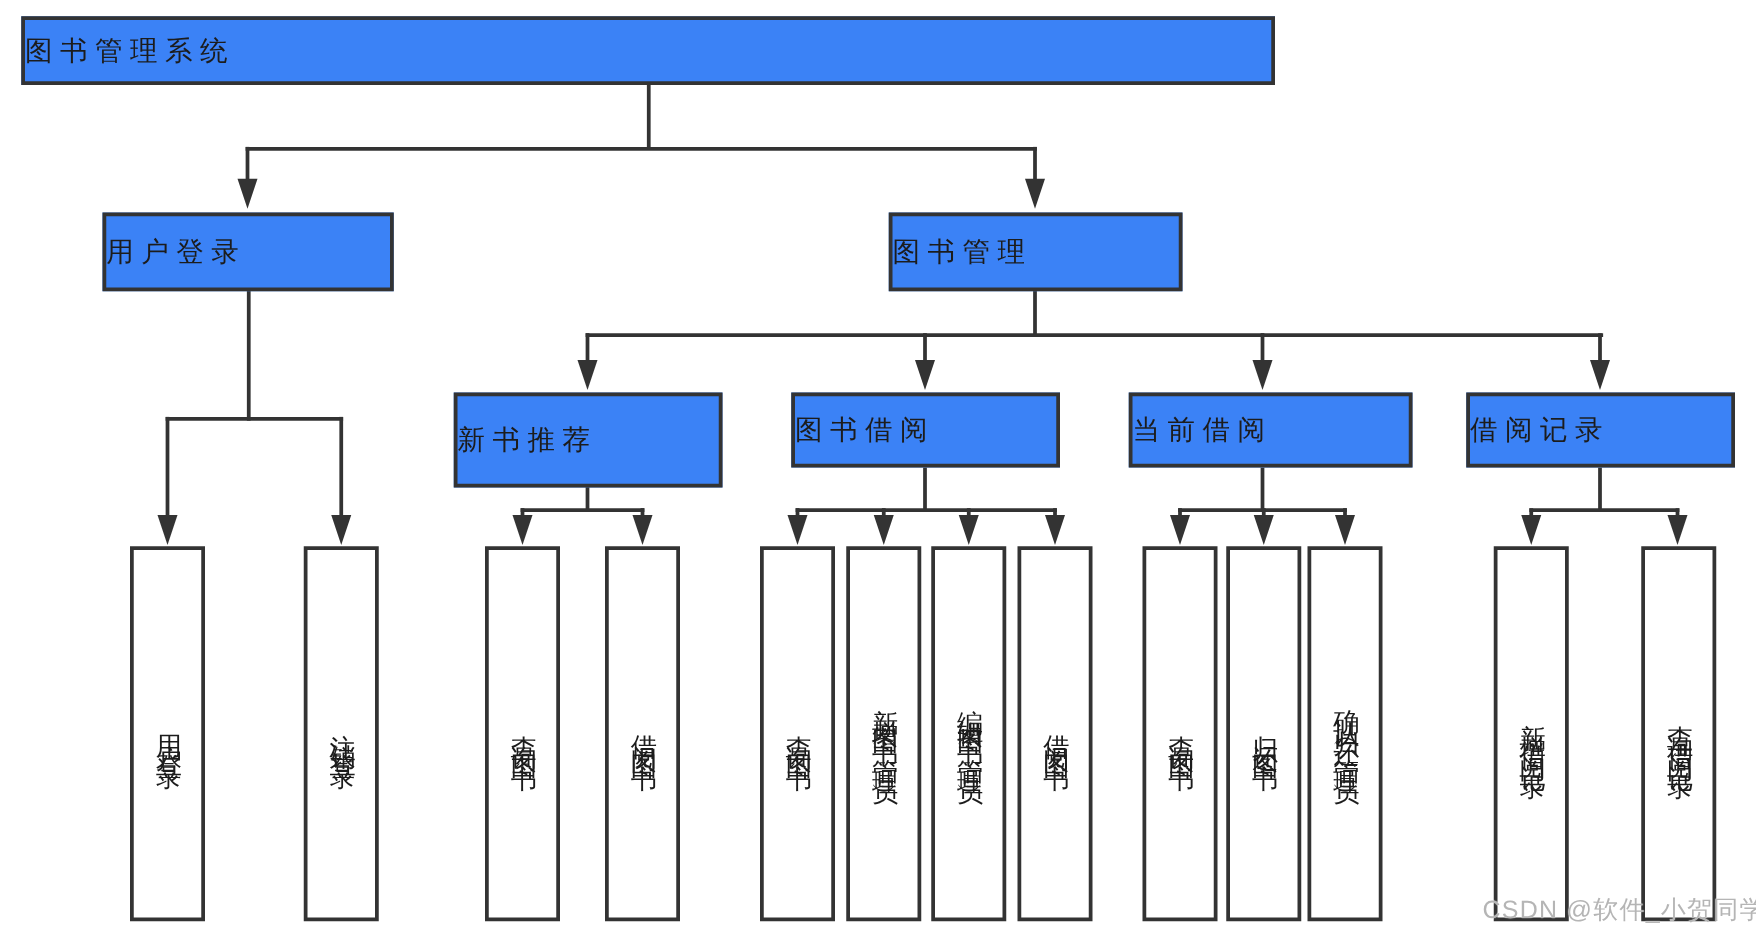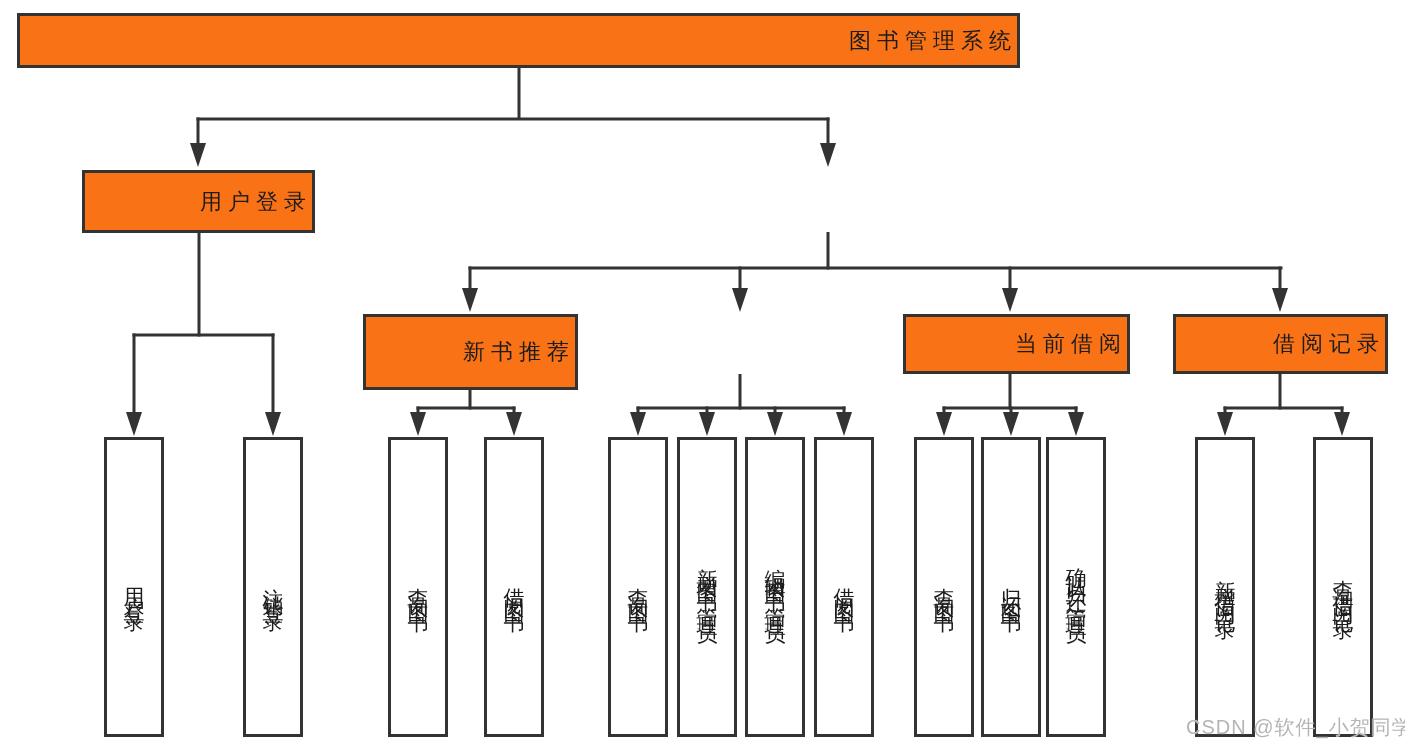--- a/index.html
+++ b/index.html
@@ -8,22 +8,22 @@
     width:1405px;height:747px;
     background:#ffffff;
     font-family:"Liberation Sans", sans-serif;
     overflow:hidden;
   }
   #wires{position:absolute;left:0;top:0;}
   .node{
     position:absolute;
     box-sizing:border-box;
     border:3px solid #333333;
-    background:#f97316;
-    display:flex;align-items:center;justify-content:flex-end;
+    background:#3b82f6;
+    display:flex;align-items:center;justify-content:flex-start;
     color:#1c1c1c;
   }
   .node span{
     font-size:22px;
     letter-spacing:6px;
     white-space:nowrap;
     color:#1c1c1c;
   }
   .leaf{
     position:absolute;
@@ -139,24 +139,30 @@
     </g>
   </svg>
 
   <div class="node" style="left:17px;top:13px;width:1003px;height:55px">
     <span>图书管理系统</span>
   </div>
 
   <div class="node" style="left:82px;top:170px;width:233px;height:63px">
     <span>用户登录</span>
   </div>
+  <div class="node" style="left:711px;top:170px;width:235px;height:63px">
+    <span>图书管理</span>
+  </div>
 
   <div class="node" style="left:363px;top:314px;width:215px;height:76px">
     <span>新书推荐</span>
   </div>
+  <div class="node" style="left:633px;top:314px;width:215px;height:60px">
+    <span>图书借阅</span>
+  </div>
   <div class="node" style="left:903px;top:314px;width:227px;height:60px">
     <span>当前借阅</span>
   </div>
   <div class="node" style="left:1173px;top:314px;width:215px;height:60px">
     <span>借阅记录</span>
   </div>
 
   <div class="leaf" style="left:104px">
     <span>用户登录</span>
   </div>

